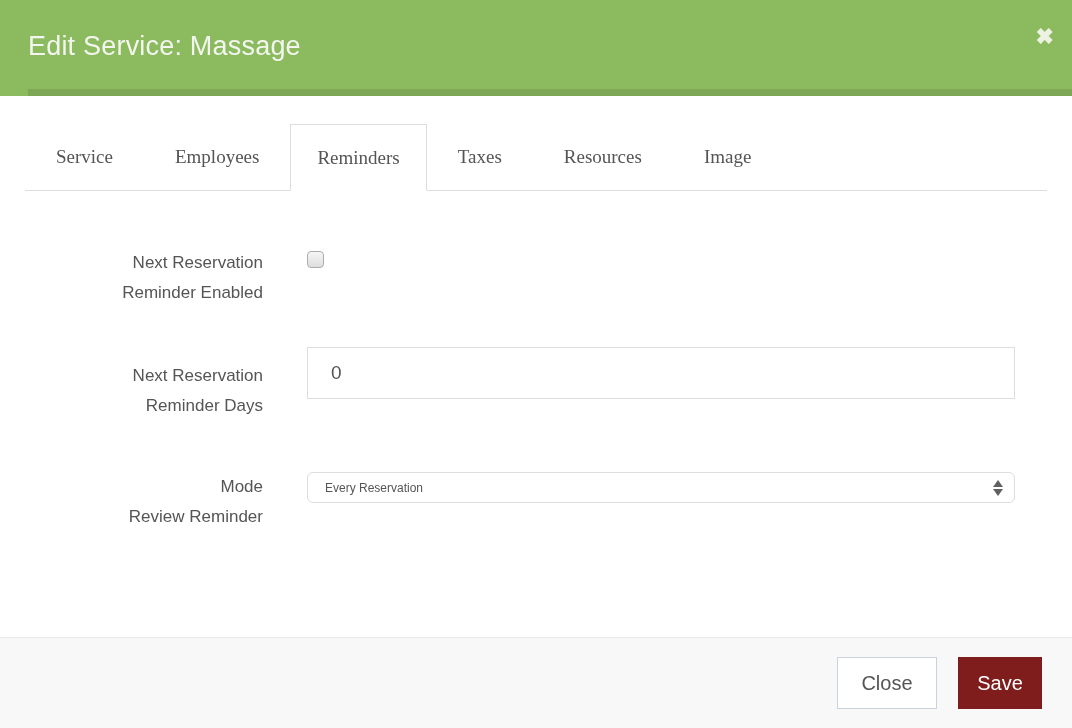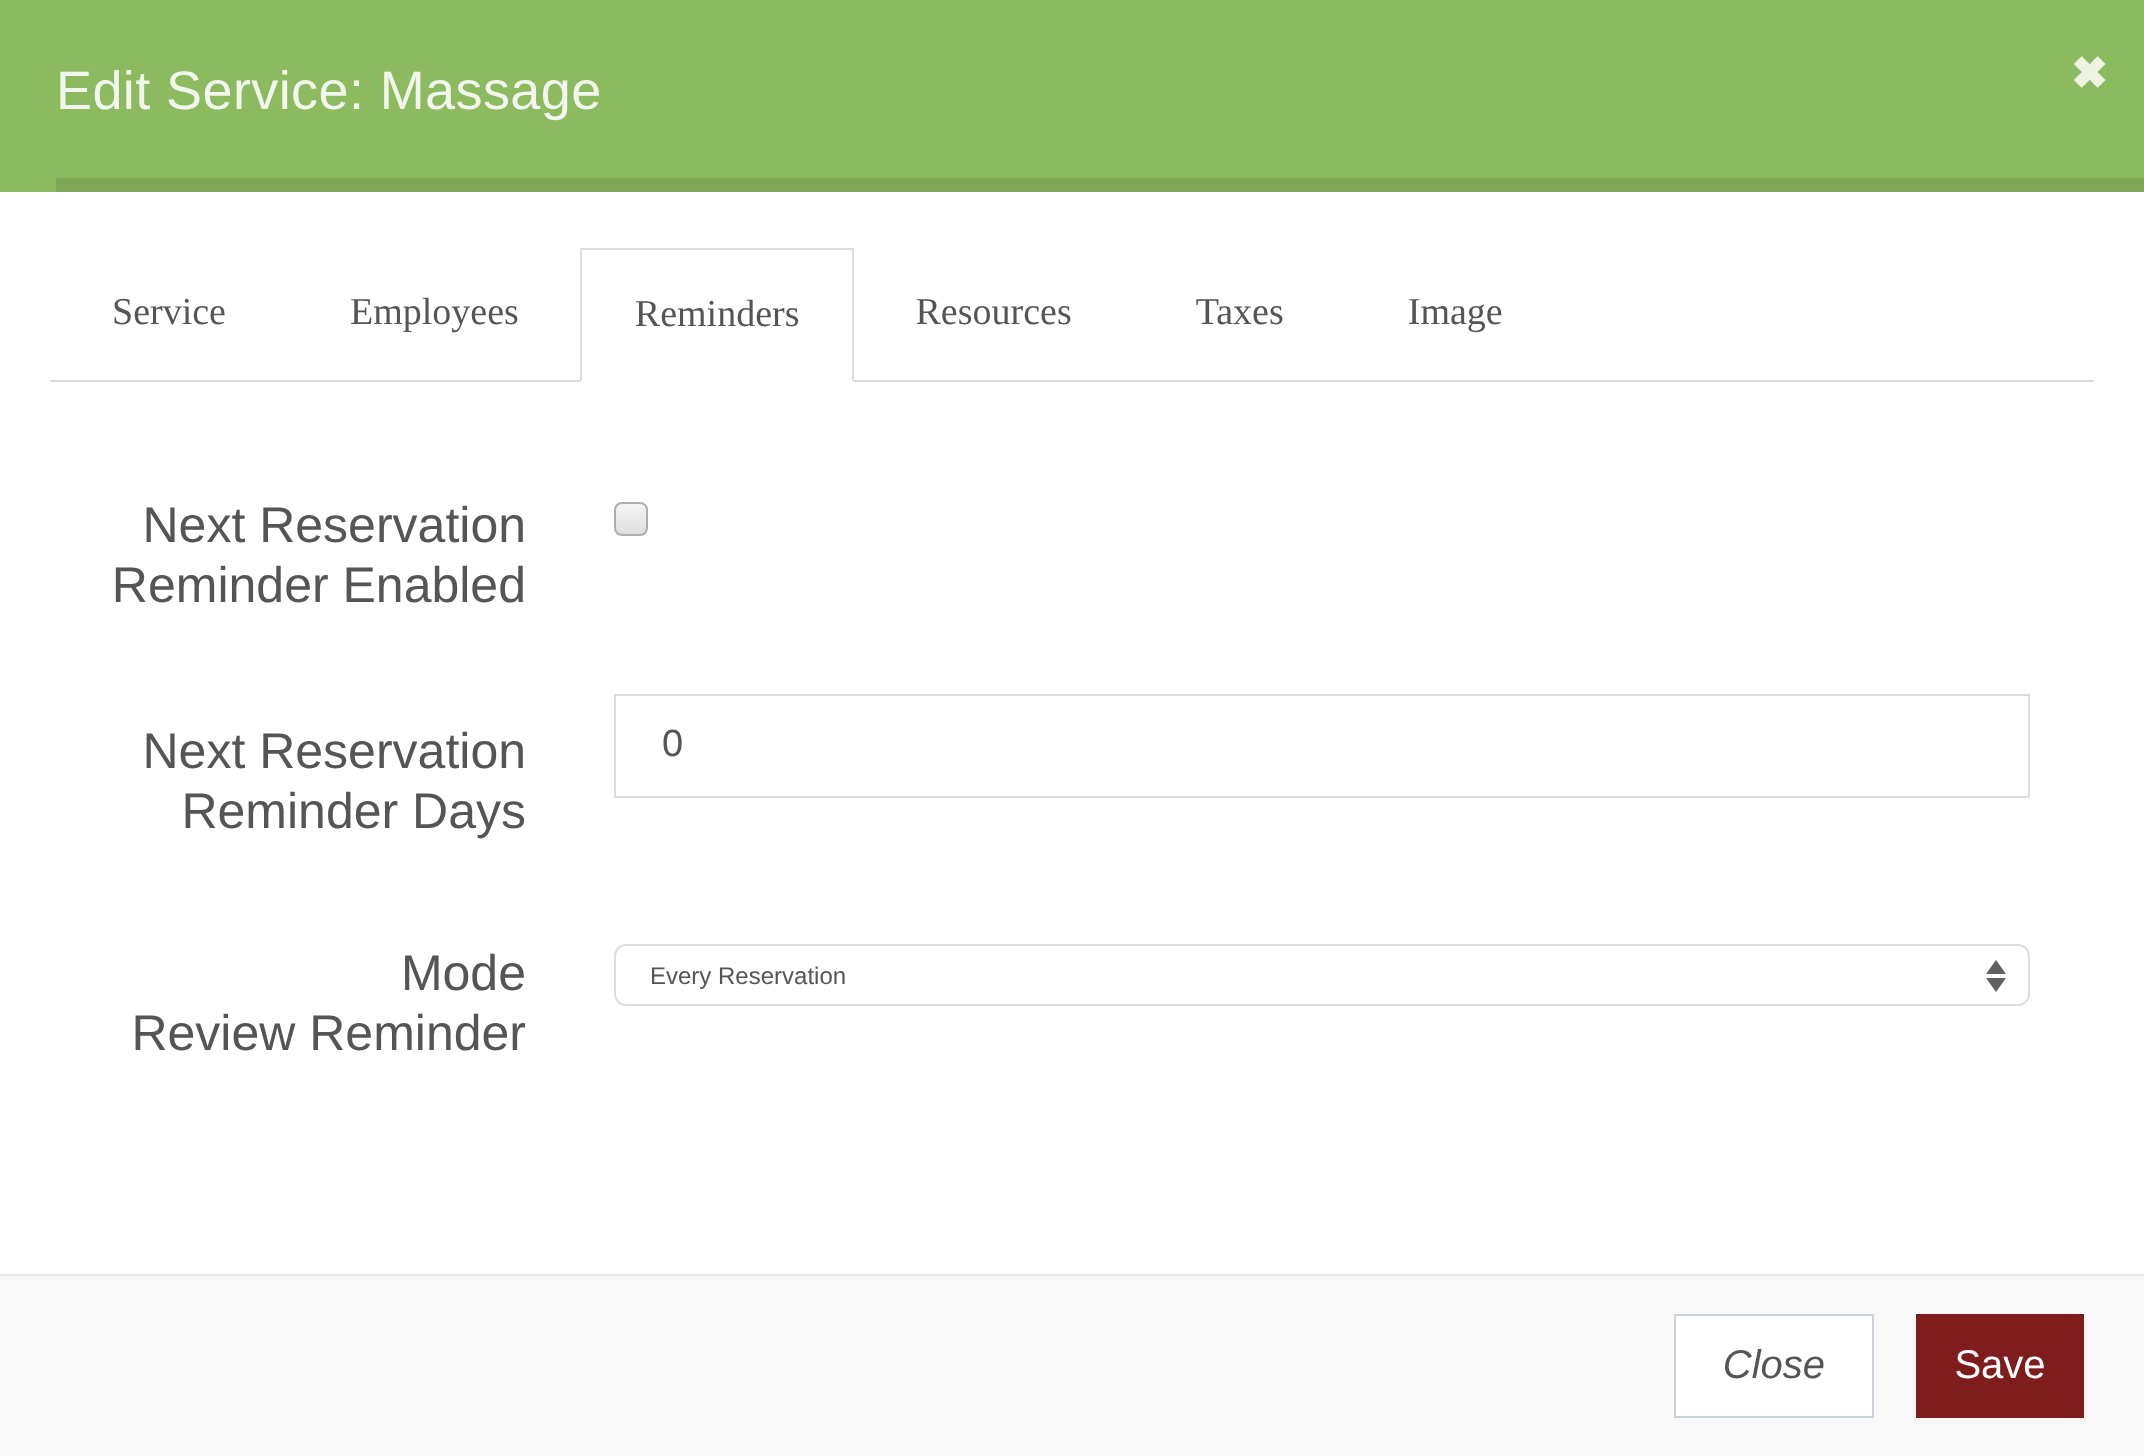--- a/index.html
+++ b/index.html
@@ -76,21 +76,21 @@
   }
 
   
   .form-area { padding-top: 57px; }
   .form-row { display: flex; align-items: flex-start; }
   .form-row + .form-row.row-days  { margin-top: 39px; }
   .form-row + .form-row.row-mode  { margin-top: 37px; }
   .field-label {
     width: 263px;
     text-align: right;
-    font-size: 25px;
+    font-size: 17px;
     line-height: 30px;
     color: #555555;
   }
   .field-label.pad { padding-top: 14px; }
   .field-control {
     flex: 1;
     margin-left: 44px;
     margin-right: 57px;
     position: relative;
   }
@@ -175,21 +175,20 @@
     cursor: pointer;
     display: flex;
     align-items: center;
     justify-content: center;
   }
   .btn-close {
     width: 100px;
     background: #ffffff;
     border: 1px solid #c9d2dd;
     color: #555555;
-    font-style: italic;
   }
   .btn-save {
     width: 84px;
     background: #7f1d1d;
     border: none;
     color: #ffffff;
   }
 </style>
 </head>
 <body>
@@ -199,22 +198,22 @@
   <div class="modal-header">
     <div class="modal-title">Edit Service: Massage</div>
     <div class="modal-close">✖</div>
     <div class="header-shadow"></div>
   </div>
 
   <div class="tab-bar">
     <div class="tab">Service</div>
     <div class="tab">Employees</div>
     <div class="tab active">Reminders</div>
+    <div class="tab">Taxes</div>
     <div class="tab">Resources</div>
-    <div class="tab">Taxes</div>
     <div class="tab">Image</div>
   </div>
 
   <div class="form-area">
 
     <div class="form-row row-enabled">
       <div class="field-label">
         <div>Next Reservation</div>
         <div>Reminder Enabled</div>
       </div>

